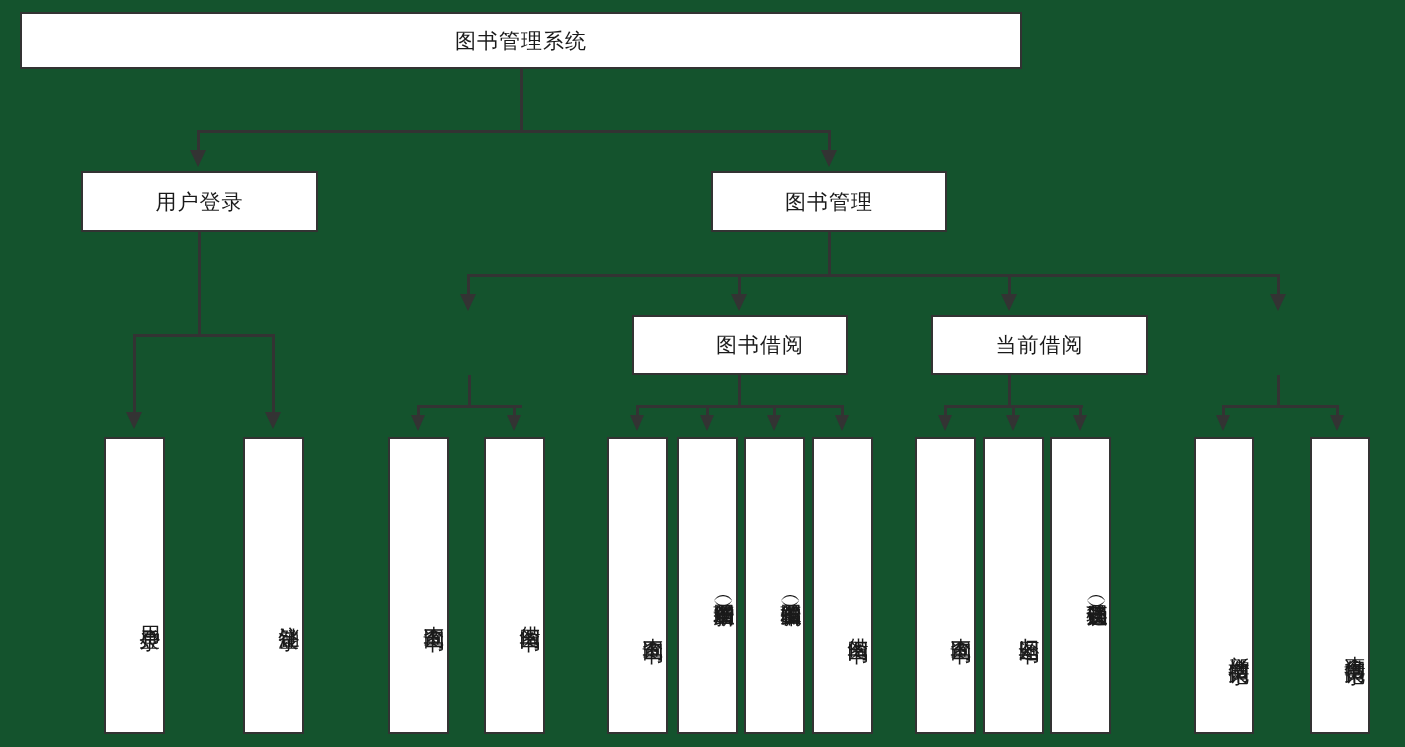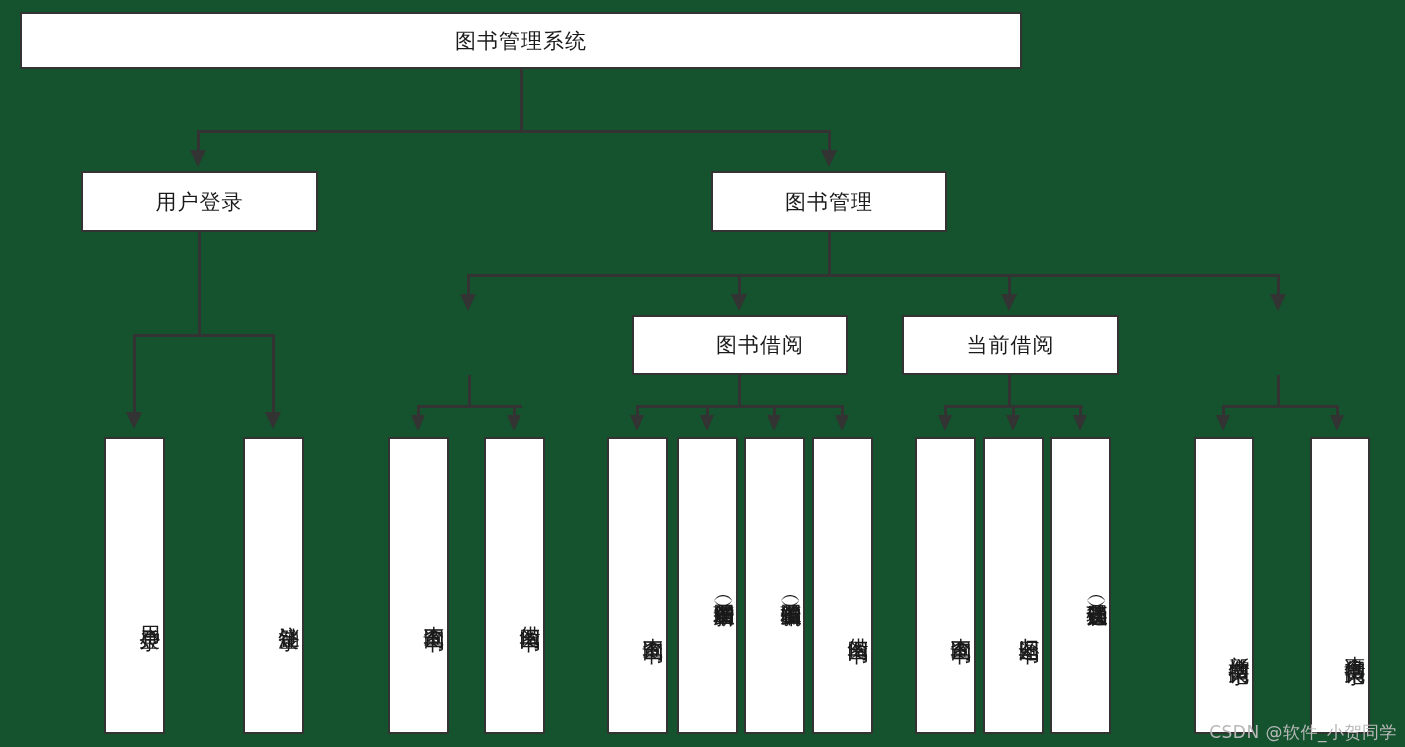--- a/index.html
+++ b/index.html
@@ -131,21 +131,21 @@
   <div class="conn vline" style="left:738px; top:274px; width:3px; height:25px;"></div>
   <div class="arrow" style="left:731px; top:294px;"></div>
   <div class="conn vline" style="left:1008px; top:274px; width:3px; height:25px;"></div>
   <div class="arrow" style="left:1001px; top:294px;"></div>
   <div class="conn vline" style="left:1277px; top:274px; width:3px; height:25px;"></div>
   <div class="arrow" style="left:1270px; top:294px;"></div>
 
   <div class="node node-h" style="left:632px; top:315px; width:216px; height:60px;padding-left:40px;">
     <span>图书借阅</span>
   </div>
-  <div class="node node-h" style="left:902px; top:315px; width:217px; height:60px;">
+  <div class="node node-h" style="left:931px; top:315px; width:217px; height:60px;">
     <span>当前借阅</span>
   </div>
 
   <div class="conn vline" style="left:468px; top:375px; width:3px; height:32px;"></div>
   <div class="conn hline" style="left:417px; top:405px; width:105px; height:3px;"></div>
   <div class="conn vline" style="left:417px; top:405px; width:3px; height:12px;"></div>
   <div class="arrow-sm" style="left:411px; top:415px;"></div>
   <div class="conn vline" style="left:513px; top:405px; width:3px; height:12px;"></div>
   <div class="arrow-sm" style="left:507px; top:415px;"></div>
 
@@ -209,15 +209,14 @@
   <div class="node node-v tight" style="left:1050px; top:437px; width:61px; height:297px;">
     <span>确认归还（管理员）</span>
   </div>
   <div class="node node-v mid3" style="left:1194px; top:437px; width:60px; height:297px;">
     <span>新增借阅记录</span>
   </div>
   <div class="node node-v mid3" style="left:1310px; top:437px; width:60px; height:297px;">
     <span>查询借阅记录</span>
   </div>
 
-  <div class="watermark">CSDN @软件_小贺同学</div>
 
 </div>
 
 </body></html>

